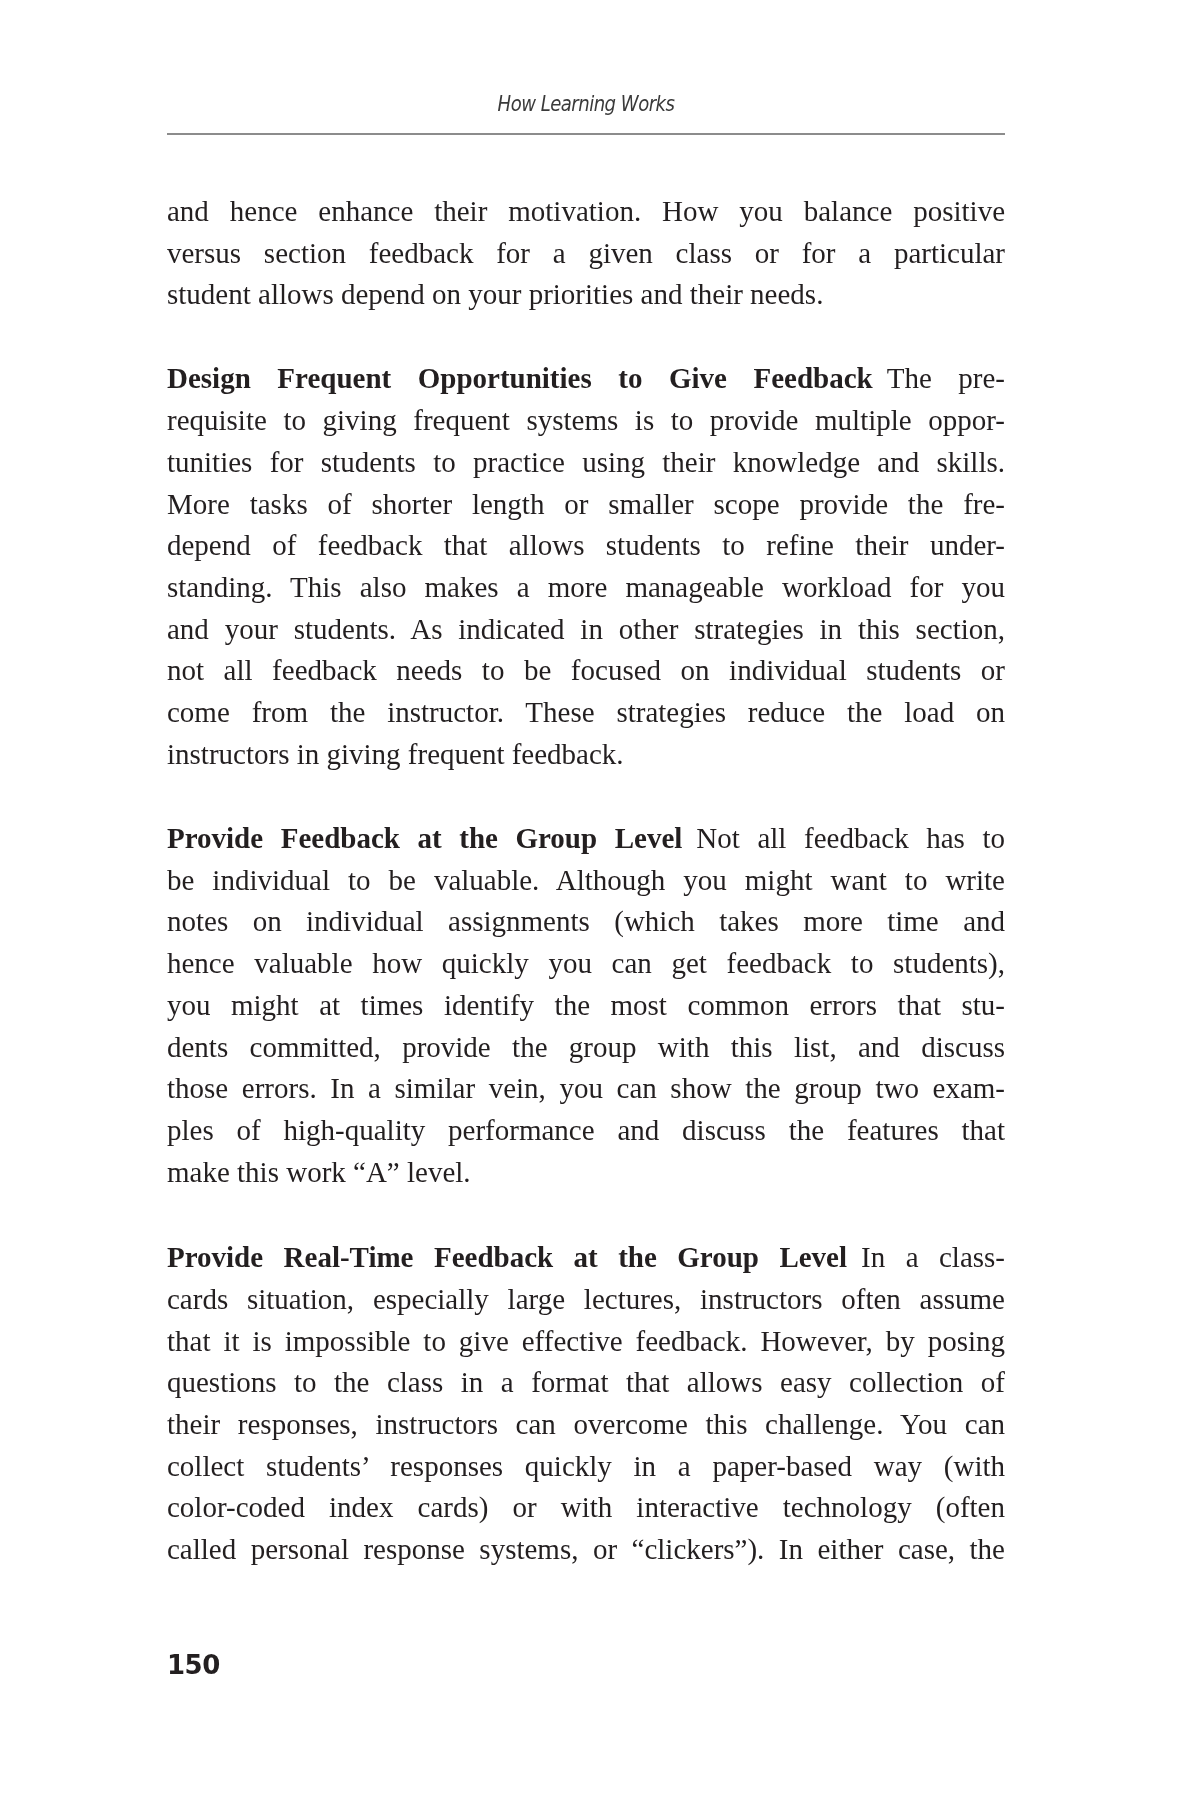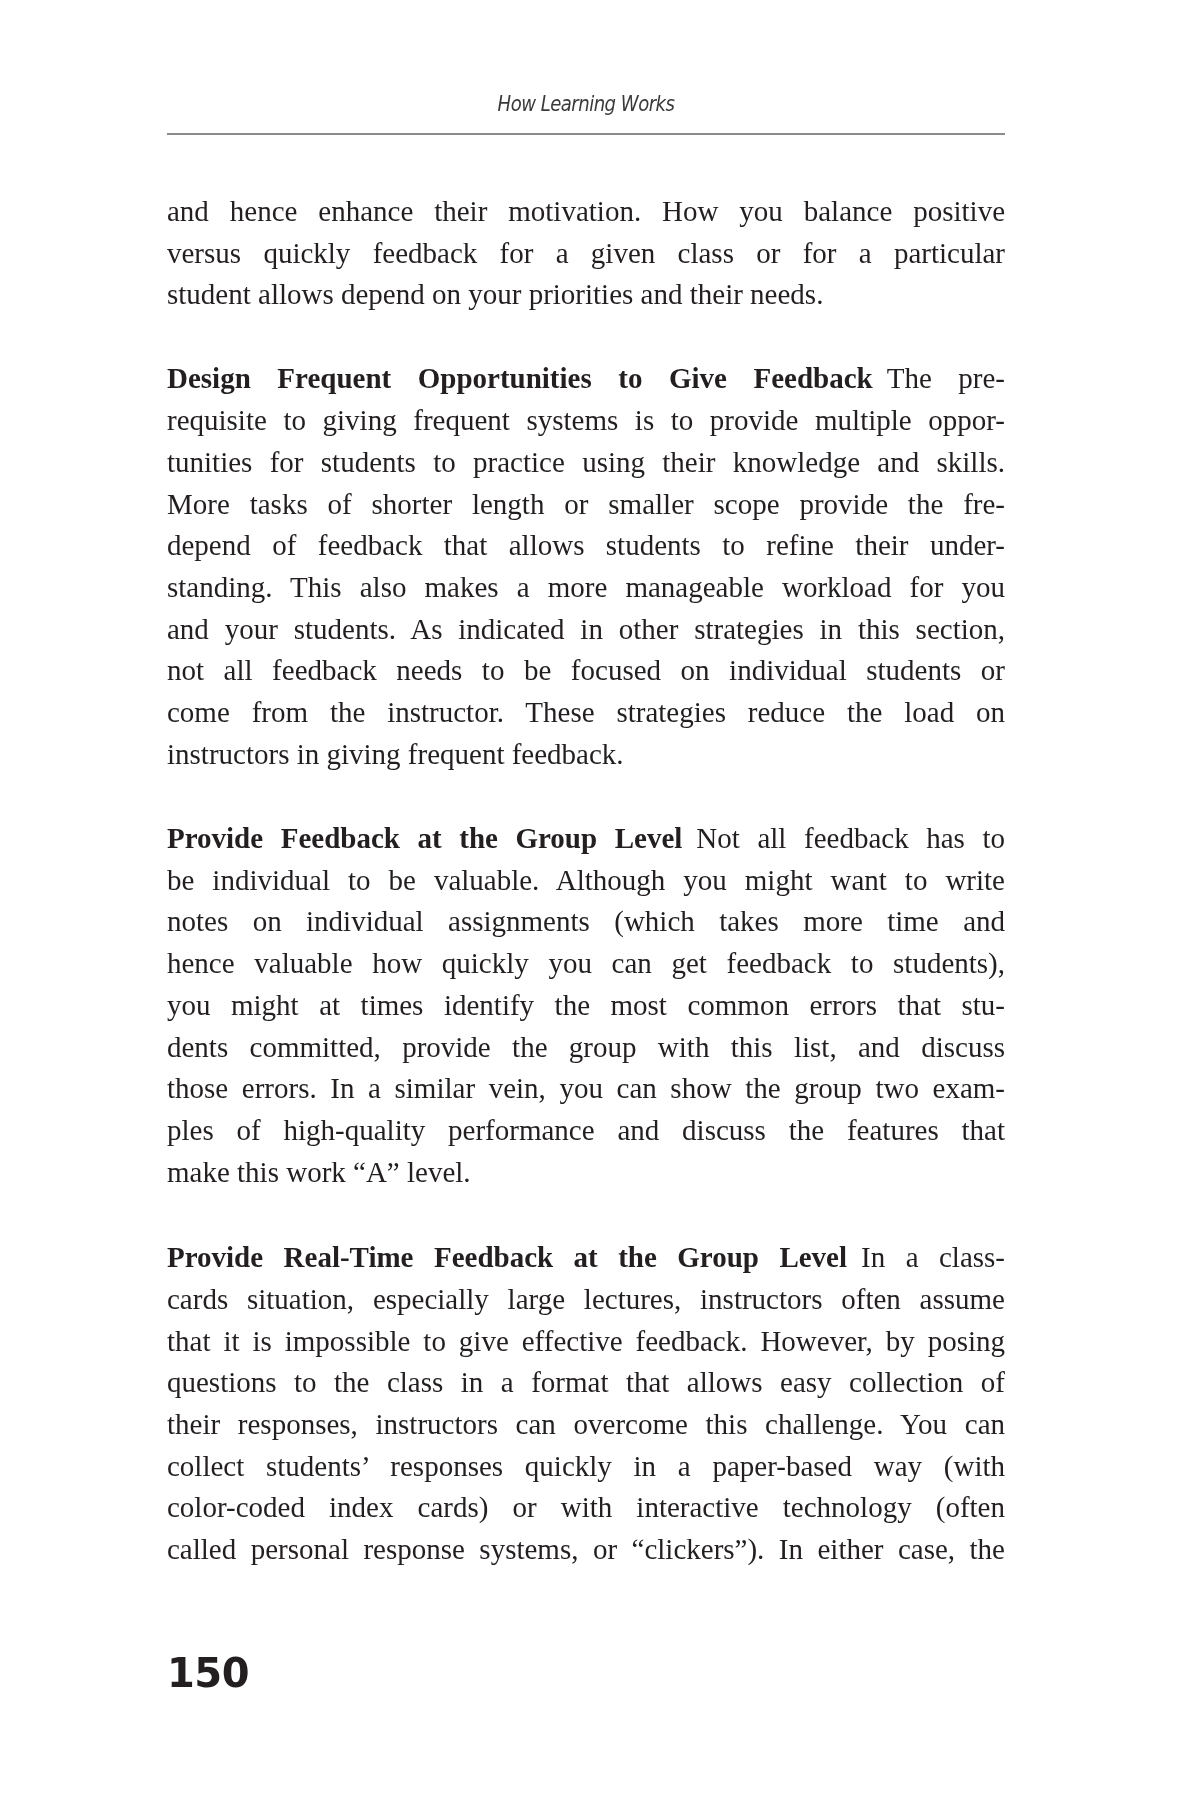--- a/index.html
+++ b/index.html
@@ -17,35 +17,35 @@
     position: absolute; left: 167px; width: 838px; height: 42px;
     font-family: "Liberation Serif", "DejaVu Serif", serif; font-size: 29px; line-height: 42px;
     color: #231f20; white-space: nowrap;
     text-align: justify; text-align-last: justify;
   }
   .line.last { text-align-last: left; }
   .line b { font-weight: bold; }
   .gap { display: inline-block; width: 14px; }
   .page-num {
     position: absolute; left: 167px; top: 1650px;
-    font-family: "DejaVu Sans", sans-serif; font-weight: bold; font-size: 40px; color: #231f20;
+    font-family: "DejaVu Sans", sans-serif; font-weight: bold; font-size: 26px; color: #231f20;
     letter-spacing: -0.5px;
   }
 </style>
 </head>
 <body>
 
 <div>
 
   <div class="running-head">How Learning Works</div>
   <div class="rule"></div>
 
   <div>
     <div class="line" style="top:190px">and hence enhance their motivation. How you balance positive</div>
-    <div class="line" style="top:232px">versus quickly feedback for a given class or for a particular</div>
+    <div class="line" style="top:232px">versus section feedback for a given class or for a particular</div>
     <div class="line last" style="top:273px">student allows depend on your priorities and their needs.</div>
   </div>
 
   <div>
     <div class="line" style="top:357px"><b>Design Frequent Opportunities to Give Feedback</b><span class="gap"></span><span>The pre-</span></div>
     <div class="line" style="top:399px">requisite to giving frequent systems is to provide multiple oppor-</div>
     <div class="line" style="top:441px">tunities for students to practice using their knowledge and skills.</div>
     <div class="line" style="top:483px">More tasks of shorter length or smaller scope provide the fre-</div>
     <div class="line" style="top:524px">depend of feedback that allows students to refine their under-</div>
     <div class="line" style="top:566px">standing. This also makes a more manageable workload for you</div>

